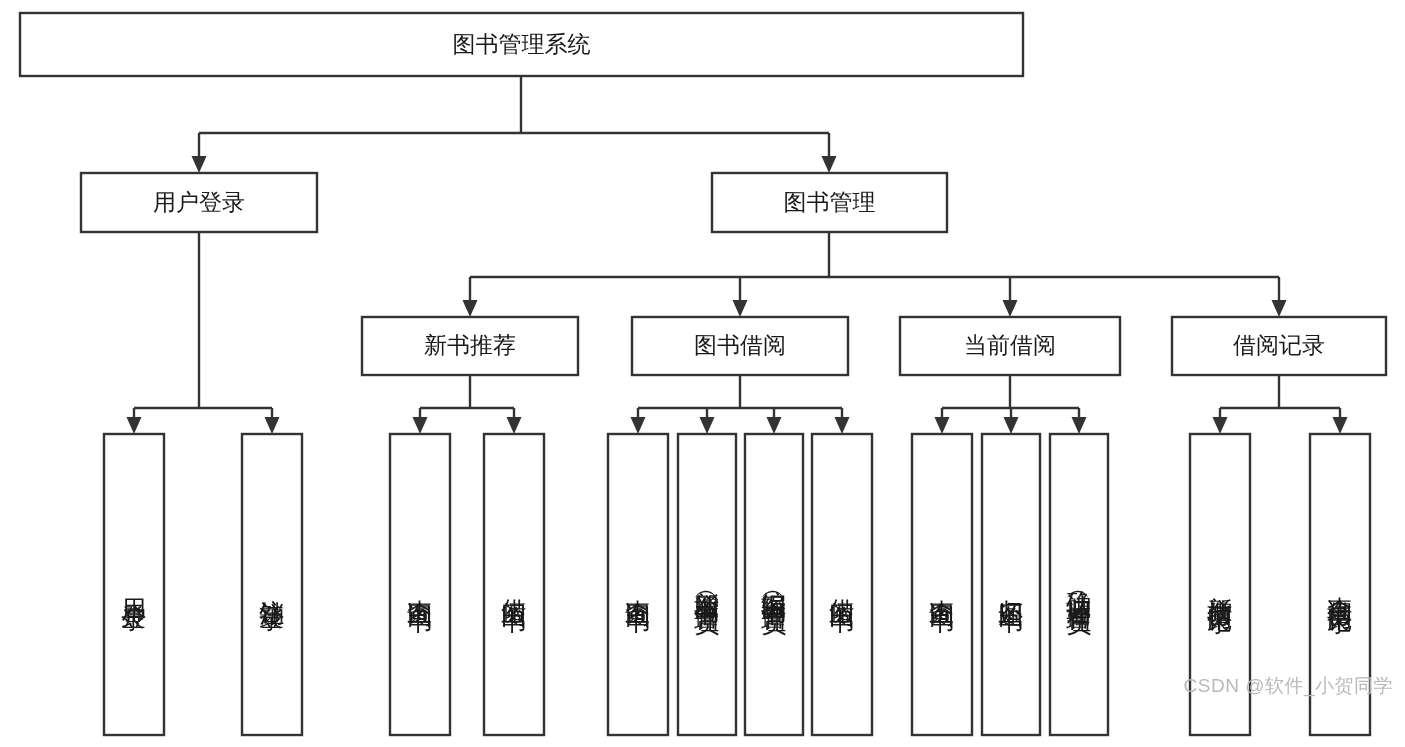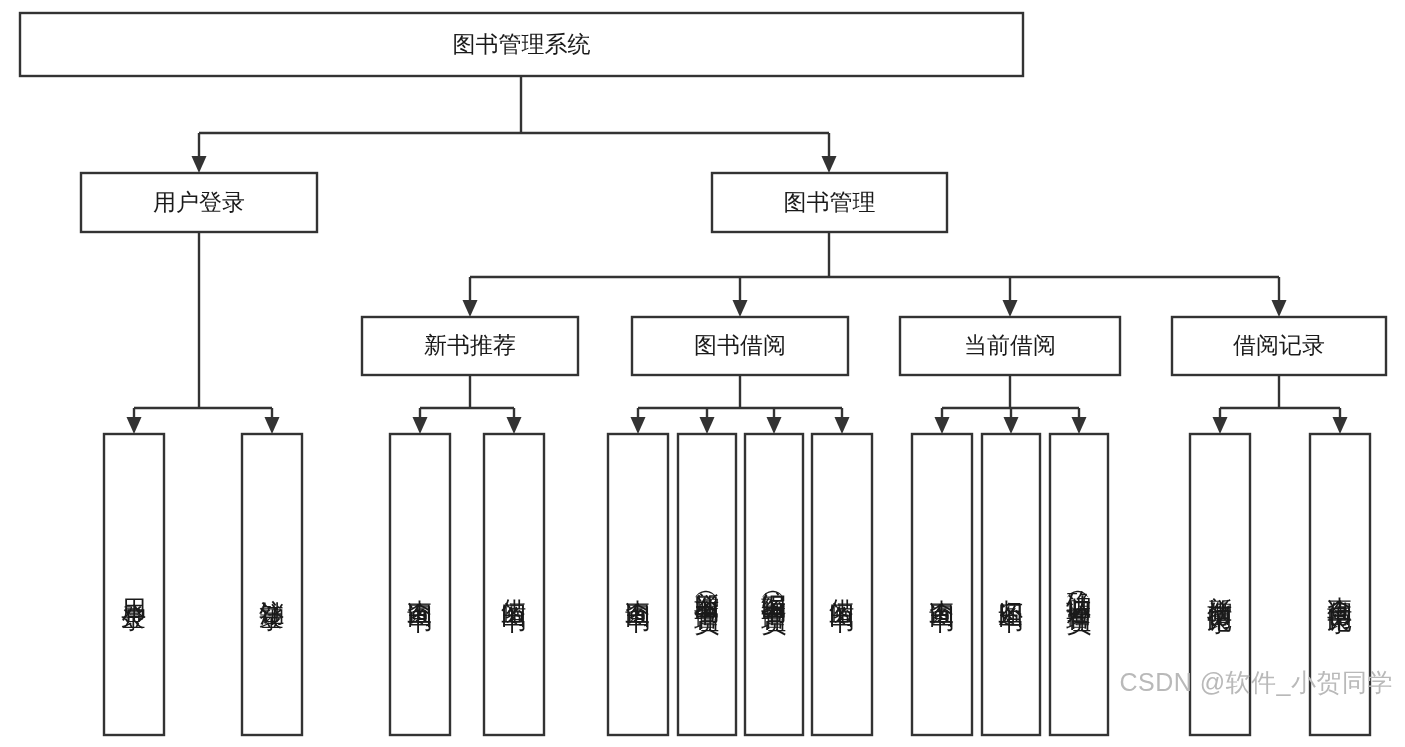--- a/index.html
+++ b/index.html
@@ -62,21 +62,21 @@
     justify-content: center;
     text-align: center;
     white-space: nowrap;
     pointer-events: none;
   }
   .watermark {
     position: absolute;
     right: 12px;
     bottom: 4px;
     font-family: "Liberation Sans", "DejaVu Sans", sans-serif;
-    font-size: 25px;
+    font-size: 19px;
     color: #b9b9b9;
     letter-spacing: 0.5px;
     white-space: nowrap;
   }
 </style>
 </head>
 <body>
 
 <div id="diagram-root">
 

